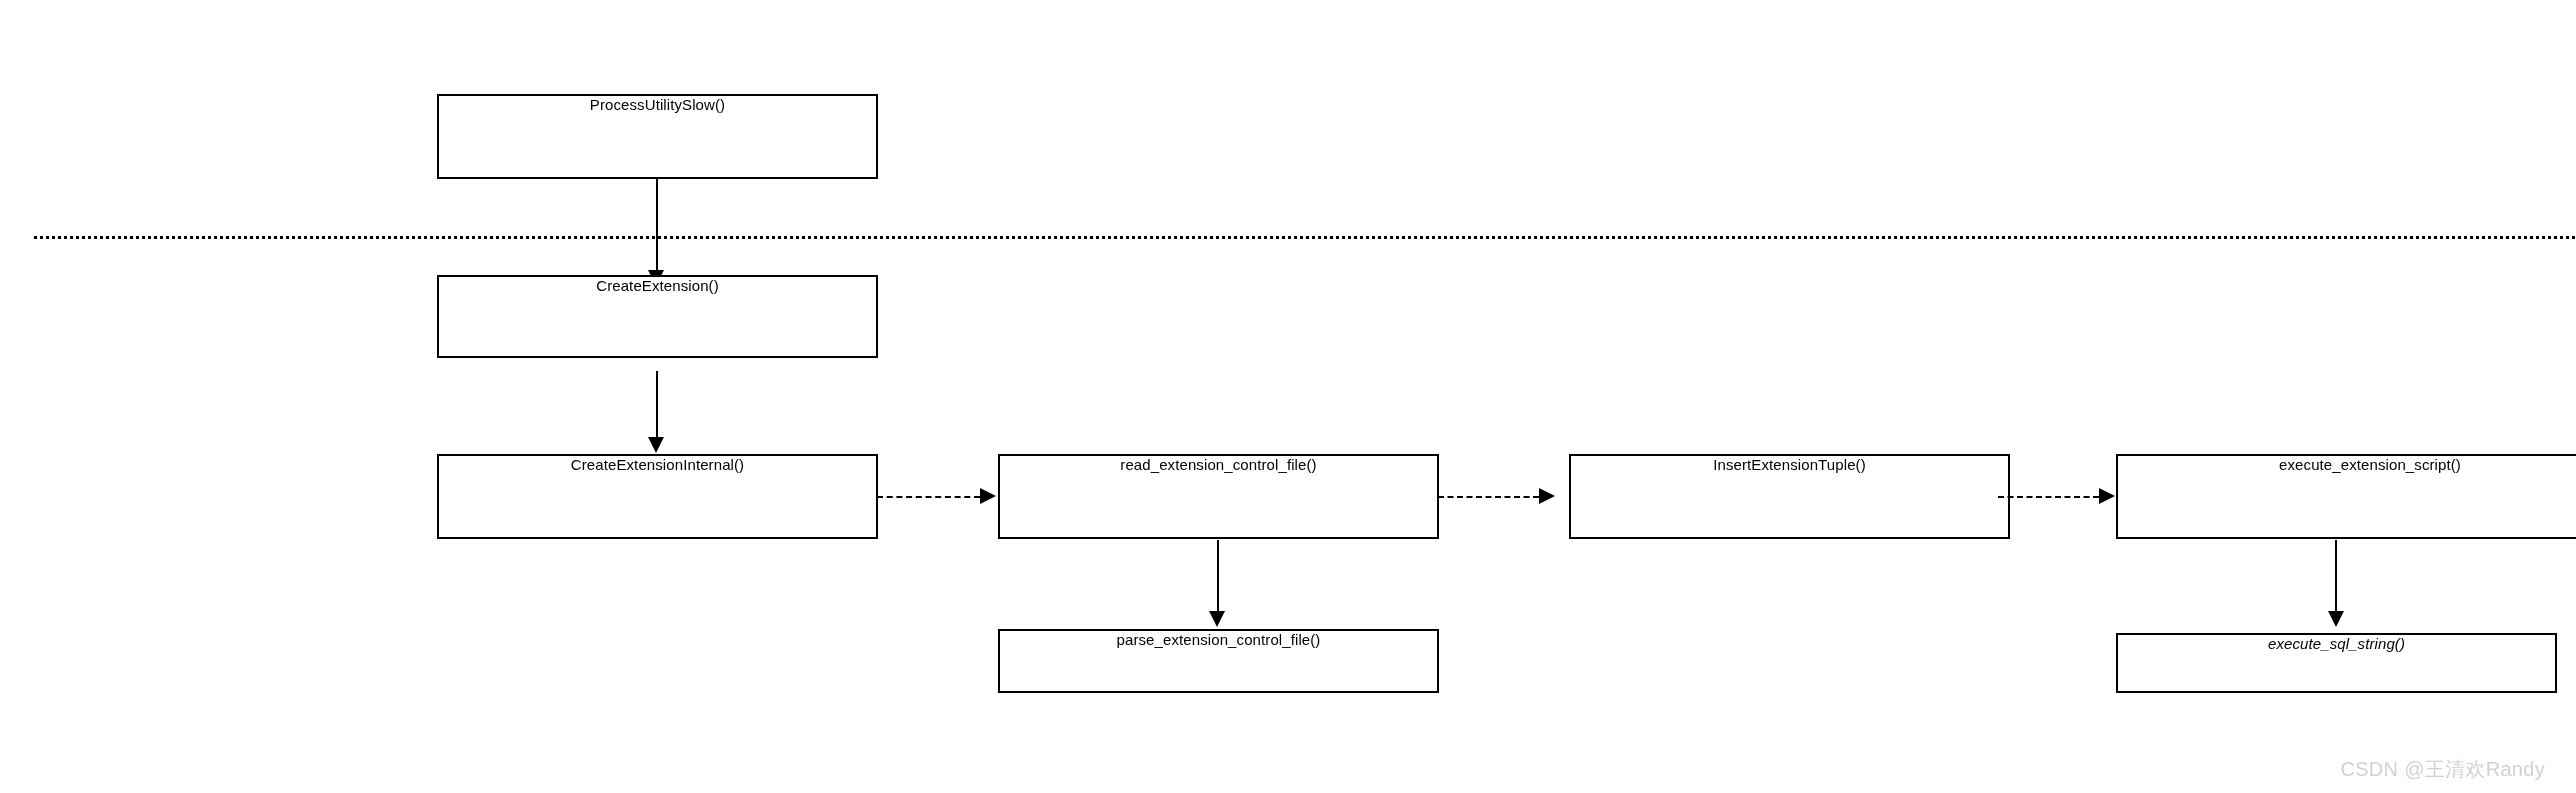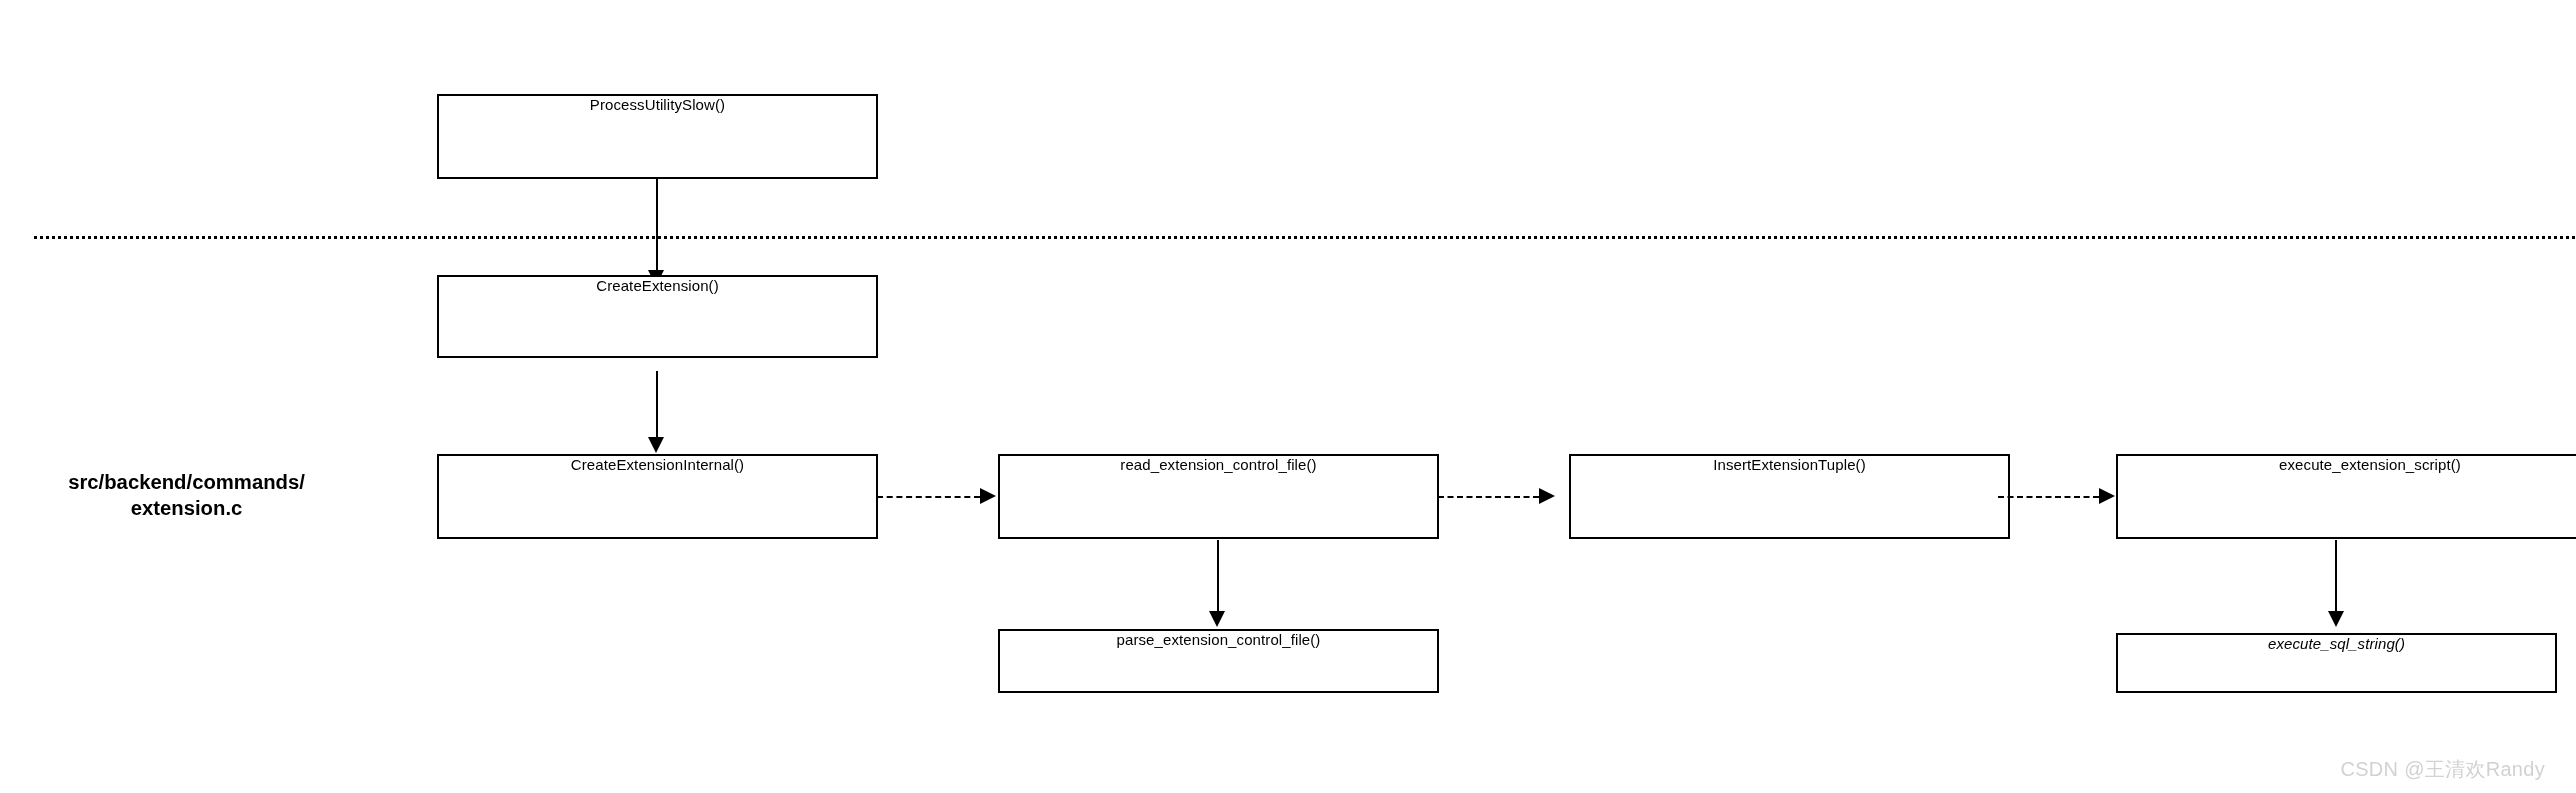--- a/index.html
+++ b/index.html
@@ -89,22 +89,20 @@
     letter-spacing: 0.3px;
     white-space: nowrap;
   }
 </style>
 </head>
 <body>
 
 <div id="canvas">
 
 
-  <div class="section-label" style="left:27px; top:469px; width:319px;">src/backend/commands/
-extension.c</div>
 
   <div class="file-divider" style="left:34px; top:236px; width:2541px;"></div>
 
   <div class="node" style="left:437px; top:94px; width:441px; height:85px;">
     <span class="node-label">ProcessUtilitySlow()</span>
   </div>
 
   <div class="v-line" style="left:656px; top:178px; height:93px;"></div>
   <div class="arrow-down" style="left:648px; top:270px;"></div>
 

